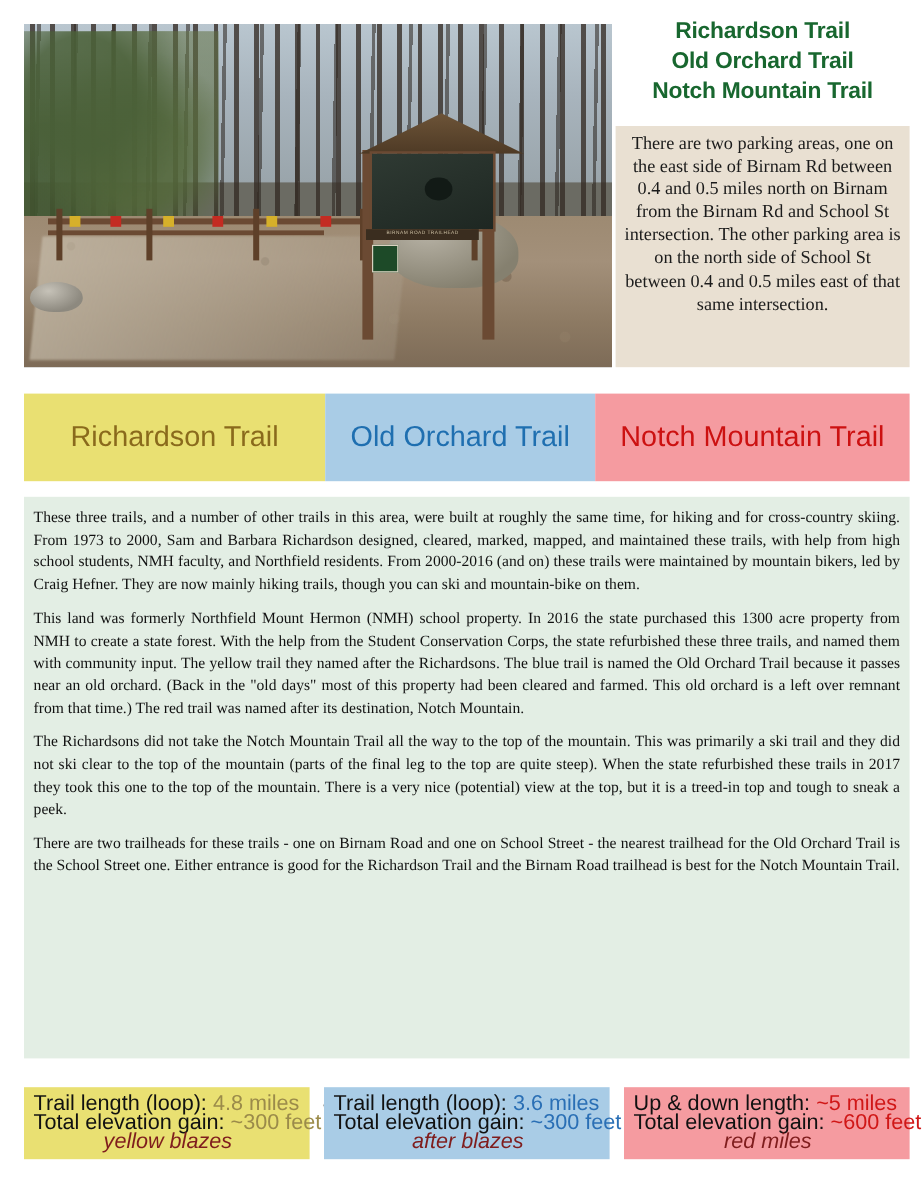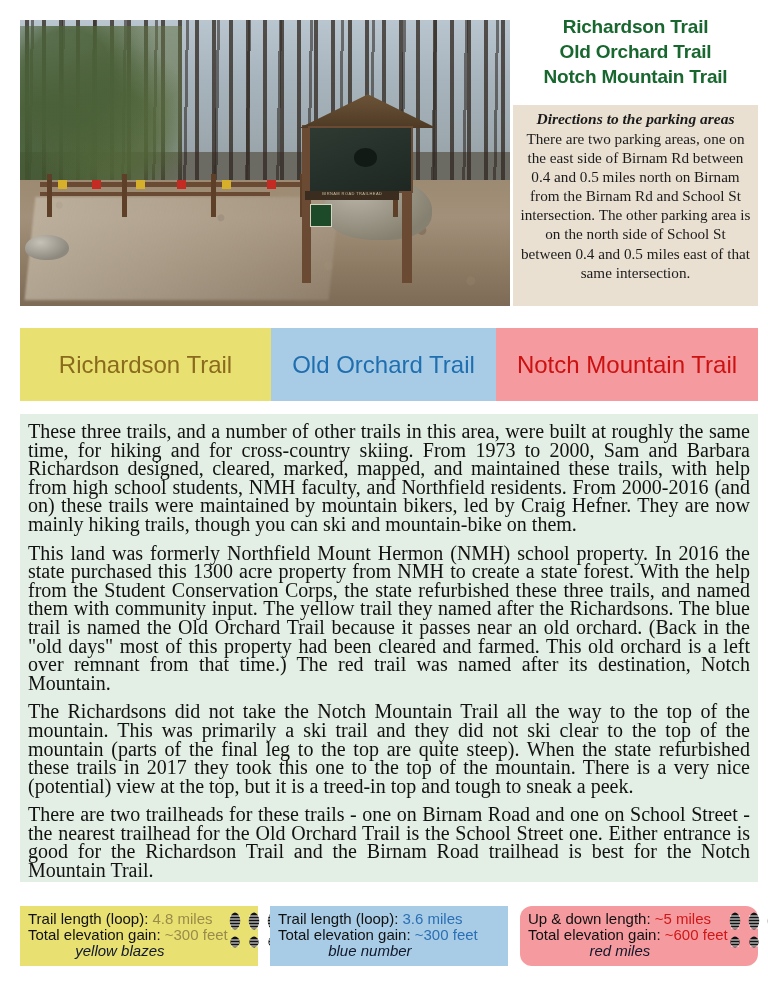--- a/index.html
+++ b/index.html
@@ -199,21 +199,21 @@
   #body-block{
     position:absolute; left:20px; top:414px;
     width:738px; height:468px;
     background:#e3eee4;
     box-sizing:border-box;
     padding:8px 8px 8px 8px;
   }
   #body-block p{
     margin:0 0 10px 0;
     font-family:"Liberation Serif", serif;
-    font-size:20px;
+    font-size:13px;
     line-height:18.6px;
     color:#111111;
     text-align:justify;
   }
   #body-block p:last-child{ margin-bottom:16px; }
   .emph{ font-style:italic; }
 
   
   #footer-row{
     position:absolute; left:20px; top:906px;
@@ -222,44 +222,44 @@
   .stat-box{
     position:absolute; top:0; height:60px;
     box-sizing:border-box;
     padding:5px 6px 0 8px;
     display:flex;
     align-items:flex-start;
   }
   .stat-text{
     flex:1 1 auto;
     font-family:"Liberation Sans", sans-serif;
-    font-size:15px;
+    font-size:18px;
     line-height:16px;
     color:#111;
     white-space:nowrap;
   }
   .stat-text .val{ font-weight:normal; }
   .stat-text .blaze{
-    display:block; text-align:center; font-style:italic; color:#0f172a;
+    display:block; text-align:center; font-style:italic; color:#7f1d1d;
     padding-right:16px;
   }
   .boots{
     flex:0 0 auto;
     width:52px;
     display:flex;
     justify-content:space-between;
     align-items:flex-start;
     padding-top:1px;
   }
   .bootpair{ width:14px; position:relative; height:38px; }
   .bootpair svg{ display:block; }
 
   #stat-yellow{ left:0; width:238px; background:#e9e072; }
   #stat-blue{ left:250px; width:238px; background:#a9cce6;gap:44px; }
-  #stat-red{ left:500px; width:238px; background:#f59ba0;border-radius:12px; }
+  #stat-red{ left:500px; width:238px; background:#f59ba0; }
 
   #stat-yellow .val{ color:#9b8b4a; }
   #stat-blue .val{ color:#2a6fb5; }
   #stat-red .val{ color:#d01717; }
 </style>
 </head>
 <body>
 
 <div id="top-section">
 
@@ -302,21 +302,20 @@
     </div>
   </div>
 
   <div id="title-block">
     <div class="tline">Richardson Trail</div>
     <div class="tline">Old Orchard Trail</div>
     <div class="tline">Notch Mountain Trail</div>
   </div>
 
   <div id="directions-box">
-    <div id="directions-title">Directions to the parking areas</div>
     <div id="directions-body">There are two parking areas, one on the east side of Birnam Rd between 0.4 and 0.5 miles north on Birnam from the Birnam Rd and School St intersection. The other parking area is on the north side of School St between 0.4 and 0.5 miles east of that same intersection.</div>
   </div>
 </div>
 
 <div id="banner-row">
   <div class="banner" id="banner-richardson">Richardson Trail</div>
   <div class="banner" id="banner-oldorchard">Old Orchard Trail</div>
   <div class="banner" id="banner-notch">Notch Mountain Trail</div>
 </div>
 
@@ -384,21 +383,21 @@
             </g>
           </svg>
         </span>
     </div>
   </div>
 
   <div class="stat-box" id="stat-blue">
     <div class="stat-text">
       <div><span>Trail length (loop):</span> <span class="val">3.6 miles</span></div>
       <div><span>Total elevation gain:</span> <span class="val">~300 feet</span></div>
-      <span class="blaze">blue number</span>
+      <span class="blaze">after blazes</span>
     </div>
     <div class="boots">
       <span class="bootpair">
           <svg width="14" height="38" viewBox="0 0 14 38">
             <ellipse cx="7" cy="9" rx="5.2" ry="8.6" fill="#111"></ellipse>
             <ellipse cx="7" cy="30" rx="4.6" ry="5.4" fill="#111"></ellipse>
             <g stroke="#fff" stroke-width="1">
               <line x1="2" y1="4" x2="12" y2="4"></line>
               <line x1="2" y1="7" x2="12" y2="7"></line>
               <line x1="2" y1="10" x2="12" y2="10"></line>

